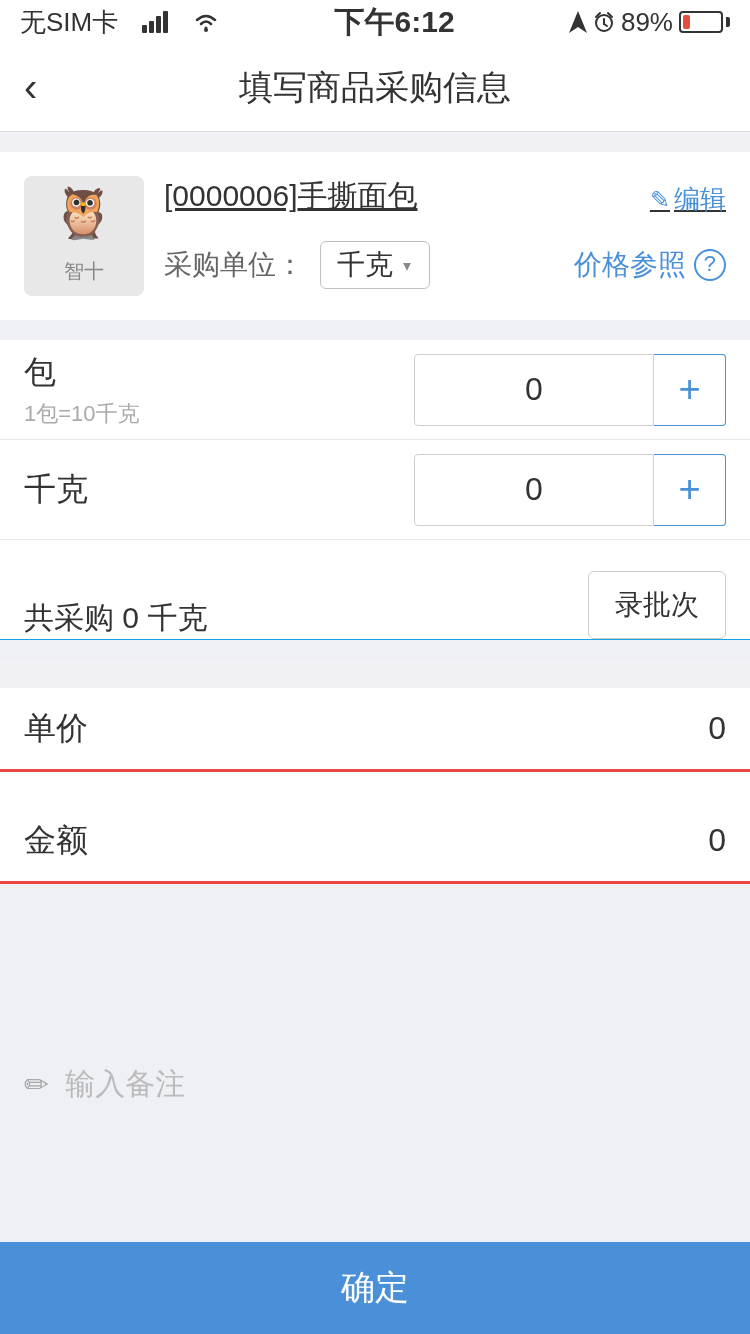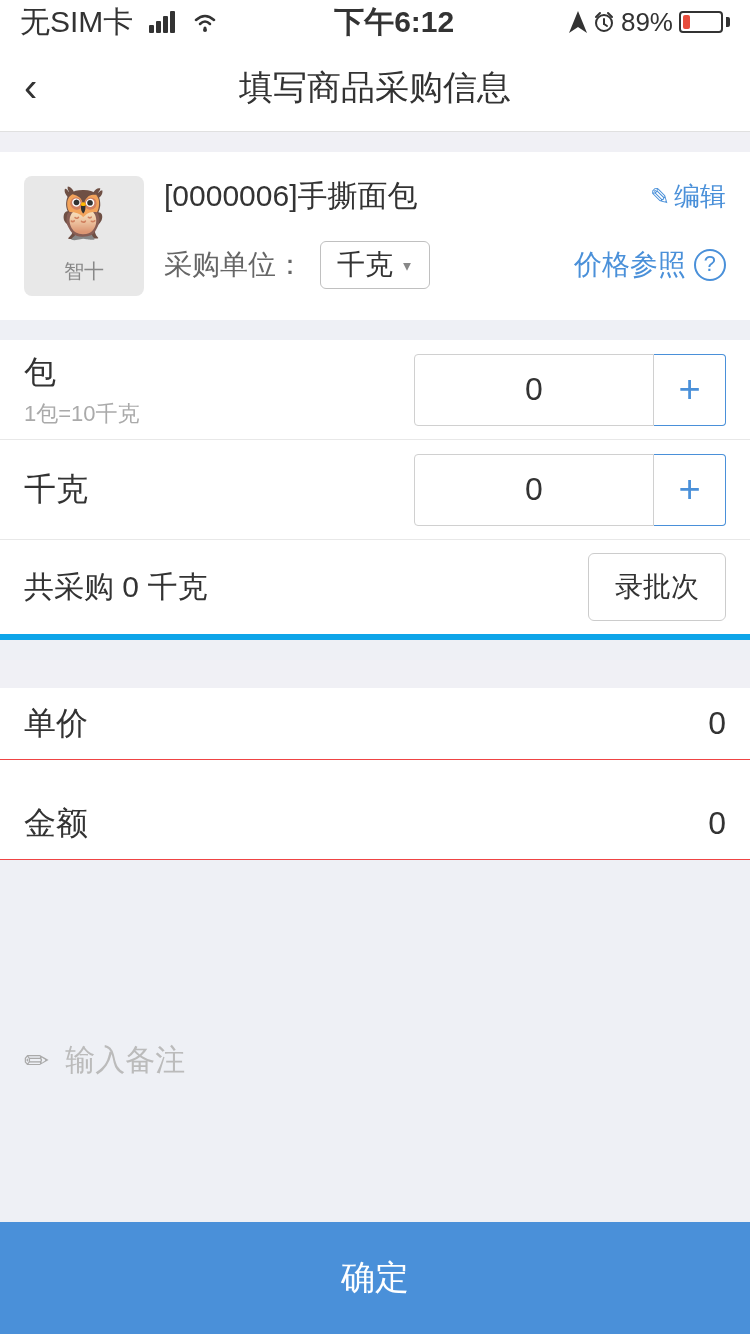--- a/index.html
+++ b/index.html
@@ -20,22 +20,22 @@
       align-items: center;
       background: #fff;
       padding: 0 20px;
       height: 44px;
       font-size: 28px;
       font-weight: 500;
     }
     .status-left {
       display: flex;
       align-items: center;
-      gap: 16px;
-      font-size: 30px;
+      gap: 24px;
+      font-size: 26px;
     }
     .status-center {
       font-size: 30px;
       font-weight: 600;
     }
     .status-right {
       display: flex;
       align-items: center;
       gap: 6px;
       font-size: 26px;
@@ -123,21 +123,22 @@
       font-size: 20px;
       color: #888;
       margin-top: 20px;
     }
     .product-info {
       flex: 1;
     }
     .product-name-row {
       display: flex;
       justify-content: space-between;
-      align-items: center;
+      align-items: flex-end;
+      text-decoration: underline;
     }
     .product-name {
       font-size: 30px;
       color: #333;
       font-weight: 500;
     }
     .edit-btn {
       display: flex;
       align-items: center;
       gap: 4px;
@@ -258,25 +259,25 @@
       align-items: center;
       justify-content: center;
       font-size: 38px;
       color: #4a90d9;
       cursor: pointer;
     }
 
     
     .summary-row {
       display: flex;
-      align-items: center;
+      align-items: flex-end;
       padding: 0 24px;
       height: 100px;
       background: #fff;
-      border-bottom: 6px solid #0ea5e9;
+      border-bottom: 1px solid #0ea5e9;
     }
     .summary-text {
       font-size: 30px;
       color: #333;
       flex: 1;
     }
     .batch-btn {
       border: 1px solid #ccc;
       padding: 14px 26px;
       border-radius: 6px;
@@ -288,22 +289,22 @@
 
     
     .price-section {
       background: #fff;
       margin-top: 20px;
     }
     .price-row {
       display: flex;
       align-items: center;
       padding: 0 24px;
-      height: 72px;
-      border-bottom: 1px solid #ef4444;
+      height: 84px;
+      border-bottom: 3px solid #ef4444;
       margin-top: 28px;
     }
     .price-row-label {
       font-size: 32px;
       color: #333;
       flex: 1;
     }
     .price-row-value {
       font-size: 32px;
       color: #333;
@@ -327,21 +328,21 @@
       font-size: 30px;
       color: #bbb;
     }
 
     
     .confirm-bar {
       position: fixed;
       bottom: 0;
       left: 0;
       width: 750px;
-      height: 112px;
+      height: 92px;
       background: #4a90d9;
       display: flex;
       align-items: center;
       justify-content: center;
       cursor: pointer;
     }
     .confirm-btn-text {
       font-size: 34px;
       color: #fff;
       font-weight: 500;

